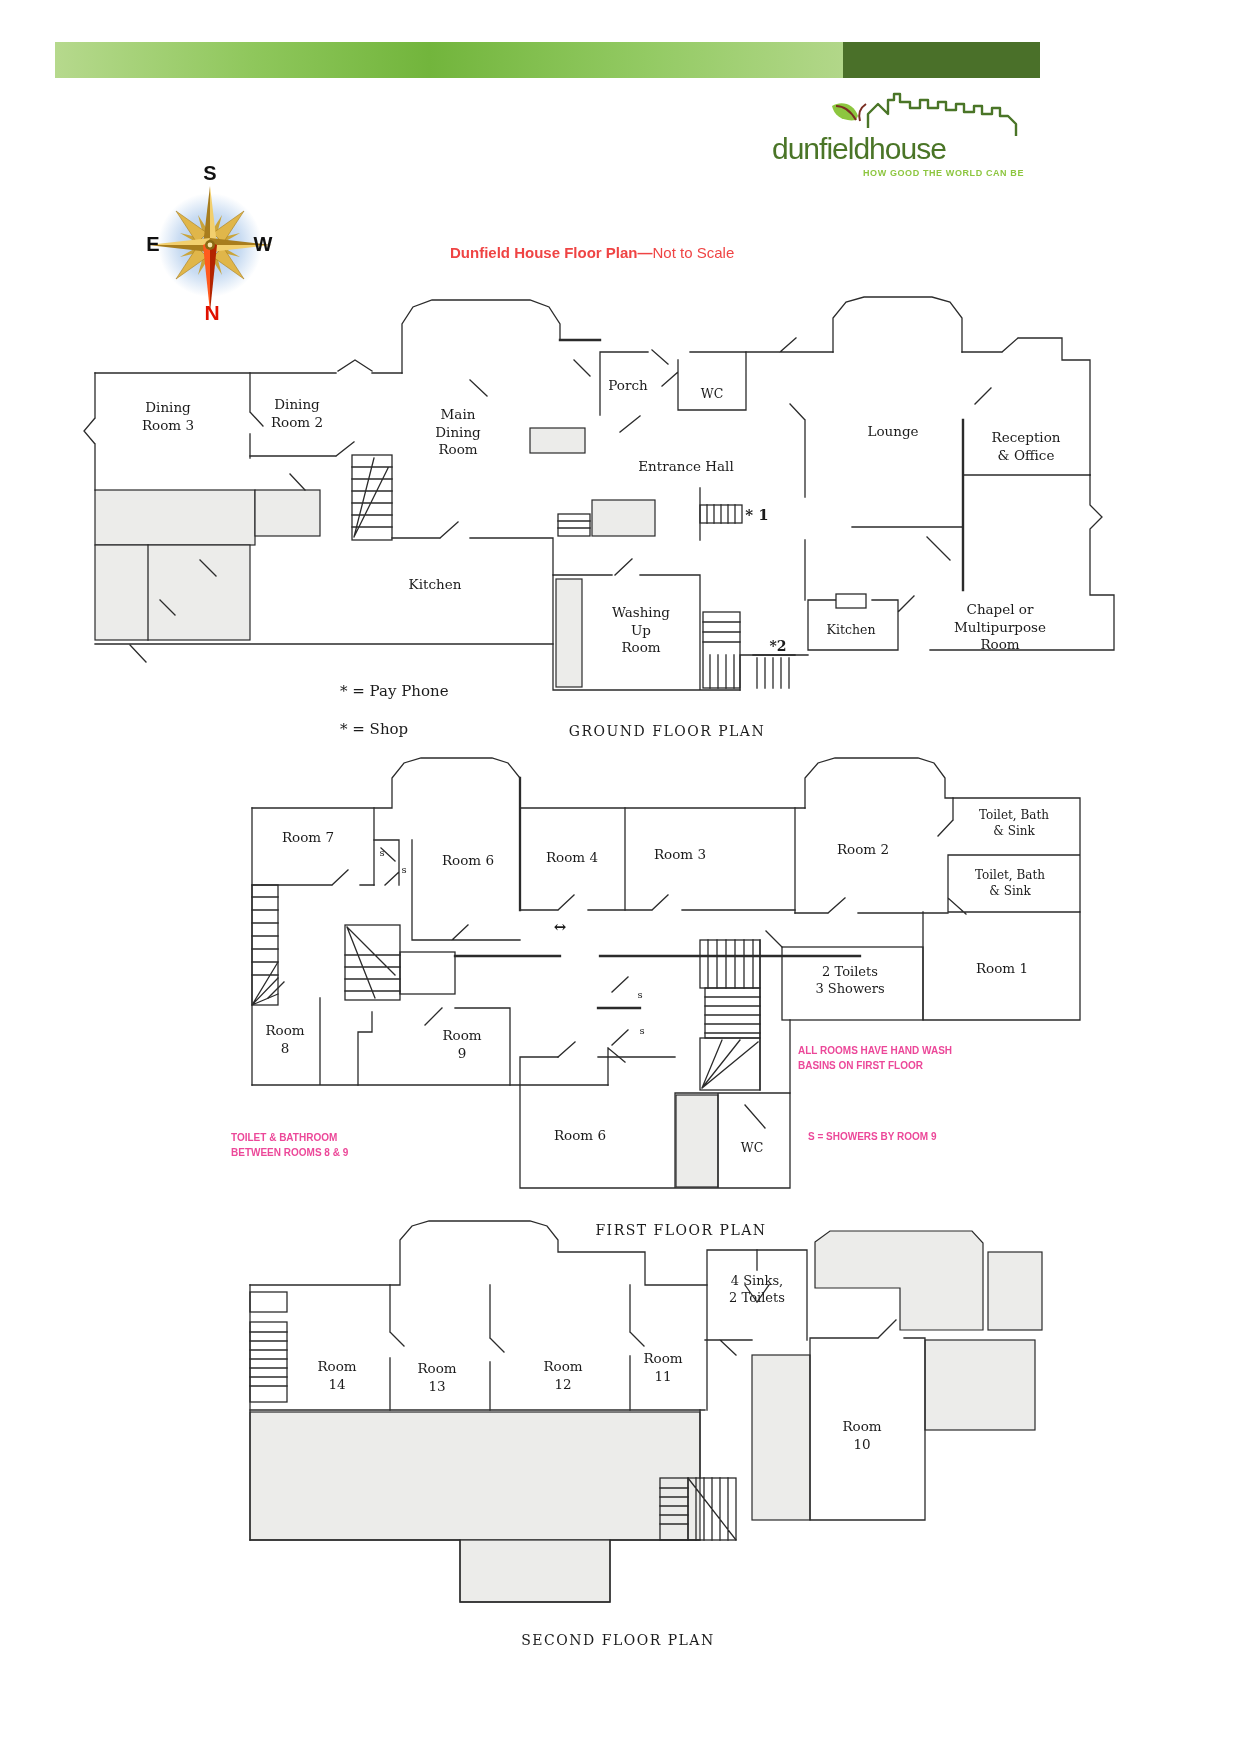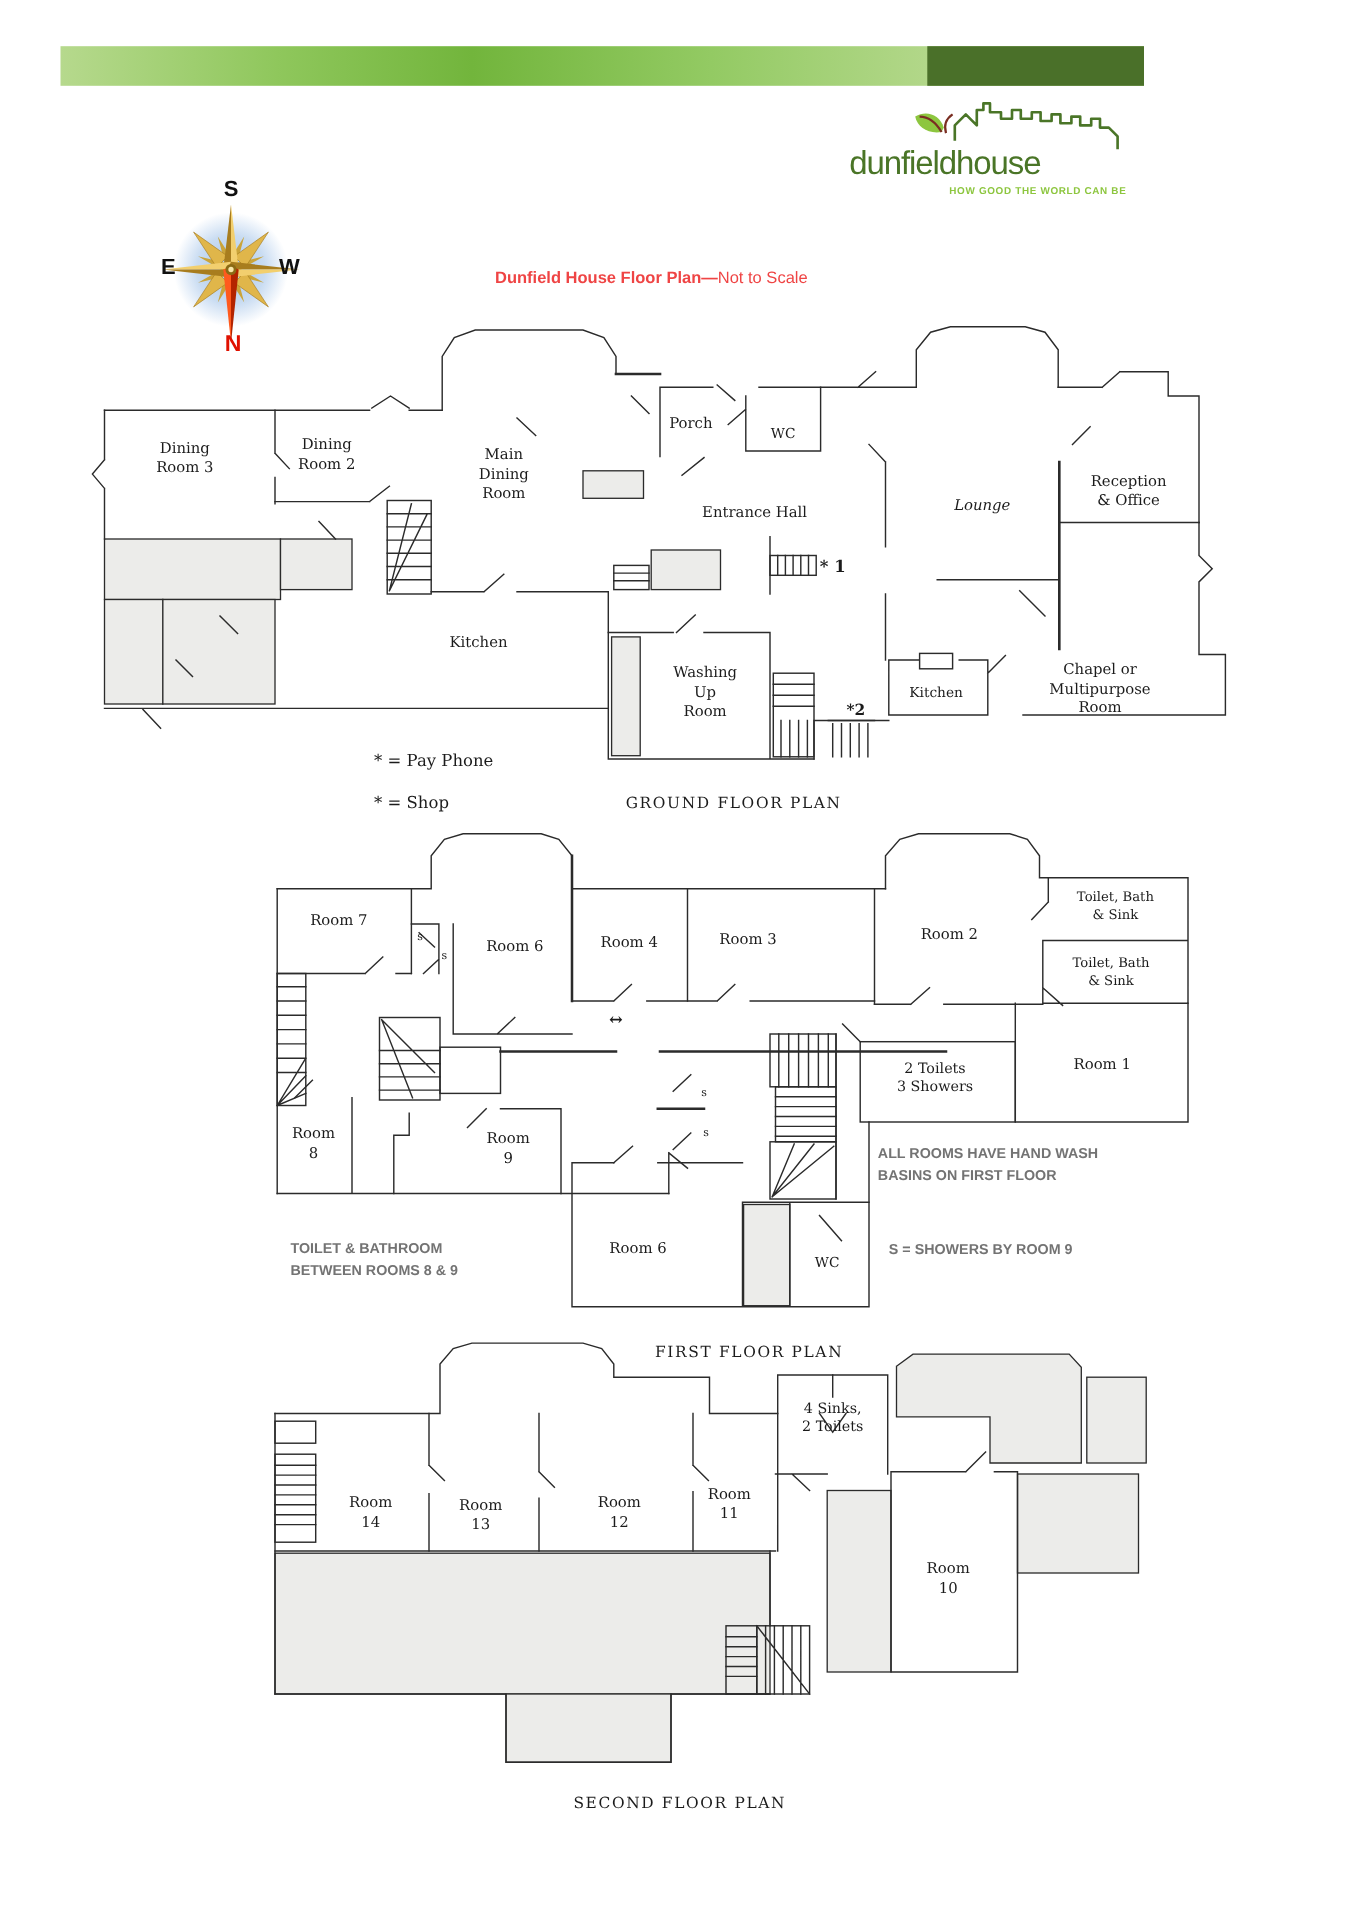--- a/index.html
+++ b/index.html
@@ -23,22 +23,22 @@
   
   .ptitle{position:absolute;left:450px;top:244px;font-size:15px;color:#ef4444;}
   .ptitle .b{font-weight:bold;}
   
   svg.plan{position:absolute;}
   
   .labels{position:absolute;inset:0;pointer-events:none;}
   .fp-label{position:absolute;transform:translate(-50%,-50%);
             font-family:"DejaVu Serif",serif;font-size:13.5px;color:#1b1b1b;
             line-height:1.3;text-align:center;white-space:pre-line;}
-  .fp-label.sans{font-family:"Liberation Sans",sans-serif;font-weight:bold;font-size:13px;
-                 color:#737373;line-height:1.5;}
+  .fp-label.sans{font-family:"Liberation Sans",sans-serif;font-weight:bold;font-size:10px;
+                 color:#ec4899;line-height:1.5;}
   .fp-label.leftal{transform:translate(0,-50%);text-align:left;}
 </style>
 </head>
 <body>
 
 <div class="hbar">
   <div class="hbar-dark"></div>
 </div>
 
 <div class="logo">
@@ -223,21 +223,21 @@
     <div class="fp-label" style="left: 168px; top: 417px;">Dining
 Room 3</div>
     <div class="fp-label" style="left: 297px; top: 414px;">Dining
 Room 2</div>
     <div class="fp-label" style="left: 458px; top: 432px;">Main
 Dining
 Room</div>
     <div class="fp-label" style="left: 628px; top: 386px;">Porch</div>
     <div class="fp-label" style="left: 712px; top: 394px; font-size: 12.5px;">WC</div>
     <div class="fp-label" style="left: 686px; top: 467px;">Entrance Hall</div>
-    <div class="fp-label" style="left: 893px; top: 460px; font-style: italic;">Lounge</div>
+    <div class="fp-label" style="left: 893px; top: 432px;">Lounge</div>
     <div class="fp-label" style="left: 1026px; top: 447px;">Reception
 &amp; Office</div>
     <div class="fp-label" style="left: 435px; top: 585px;">Kitchen</div>
     <div class="fp-label" style="left: 641px; top: 630px;">Washing
 Up
 Room</div>
     <div class="fp-label" style="left: 851px; top: 630px; font-size: 12.5px;">Kitchen</div>
     <div class="fp-label" style="left: 1000px; top: 600px; margin-top: 27px;">Chapel or
 Multipurpose
 Room</div>
@@ -267,21 +267,21 @@
     <div class="fp-label" style="left: 462px; top: 1045px;">Room
 9</div>
     <div class="fp-label" style="left: 640px; top: 994px; font-size: 10px;">s</div>
     <div class="fp-label" style="left: 642px; top: 1030px; font-size: 10px;">s</div>
     <div class="fp-label" style="left: 560px; top: 928px; font-size: 15px; font-weight: bold;">↔</div>
     <div class="fp-label" style="left: 580px; top: 1136px;">Room 6</div>
     <div class="fp-label" style="left: 752px; top: 1148px; font-size: 12.5px;">WC</div>
     <div class="fp-label sans leftal" style="left: 798px; top: 1058px;">ALL ROOMS HAVE HAND WASH
 BASINS ON FIRST FLOOR</div>
     <div class="fp-label sans leftal" style="left: 808px; top: 1136px;">S = SHOWERS BY ROOM 9</div>
-    <div class="fp-label sans leftal" style="left: 264px; top: 1145px;">TOILET &amp; BATHROOM
+    <div class="fp-label sans leftal" style="left: 231px; top: 1145px;">TOILET &amp; BATHROOM
 BETWEEN ROOMS 8 &amp; 9</div>
     <div class="fp-label" style="left: 681px; top: 1230px; font-size: 14px; letter-spacing: 1.5px;">FIRST FLOOR PLAN</div>
   </div>
 <div class="labels">
     <div class="fp-label" style="left: 757px; top: 1290px; font-size: 13px;">4 Sinks,
 2 Toilets</div>
     <div class="fp-label" style="left: 337px; top: 1376px;">Room
 14</div>
     <div class="fp-label" style="left: 437px; top: 1378px;">Room
 13</div>

